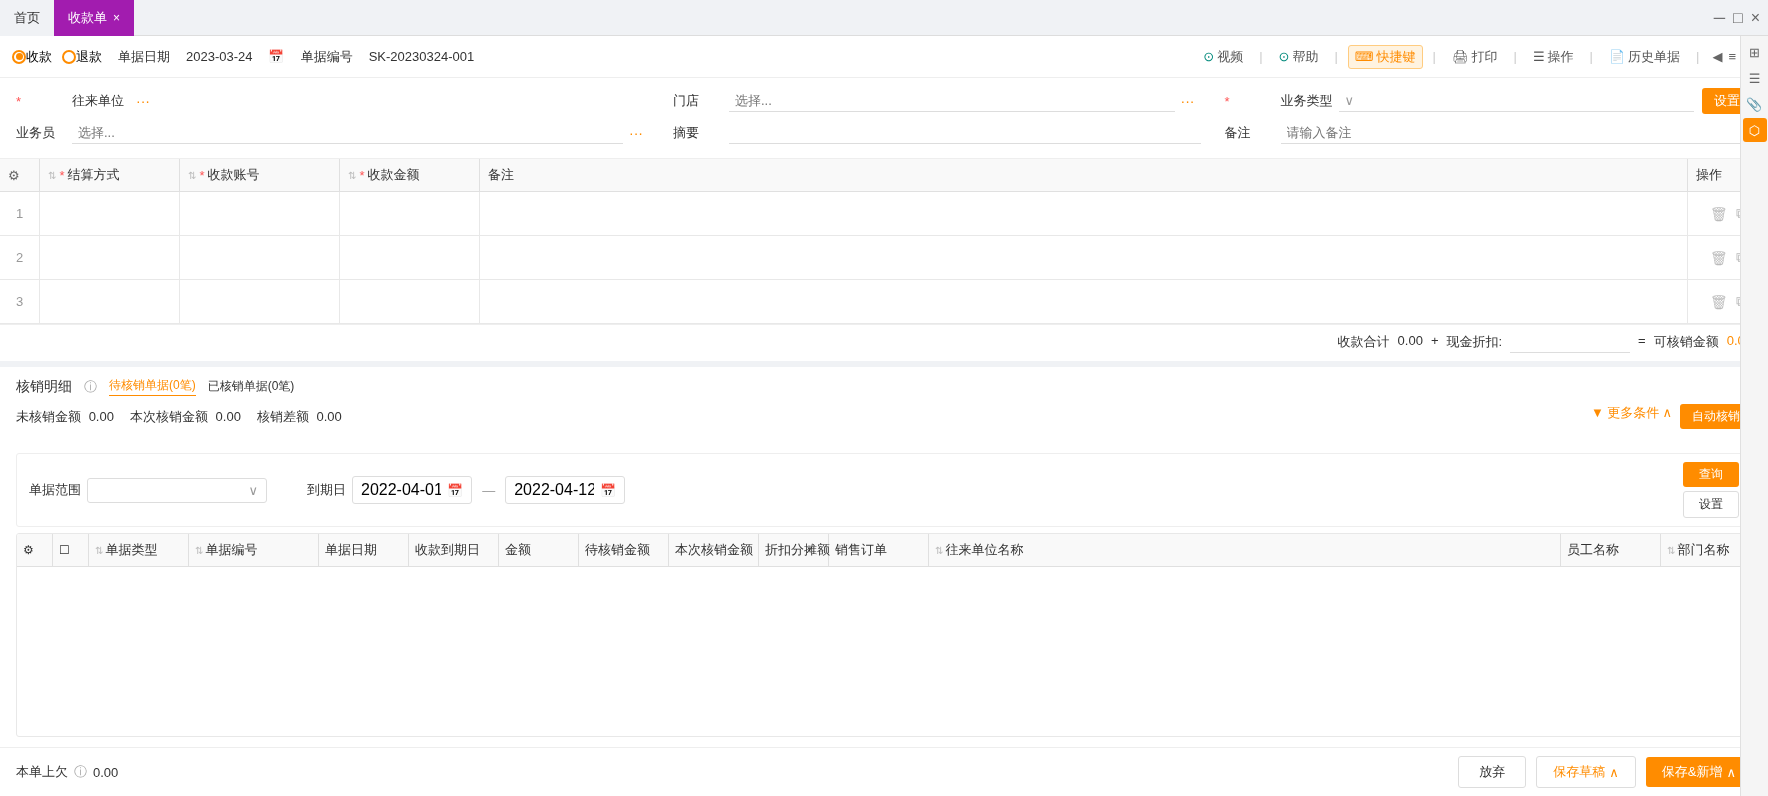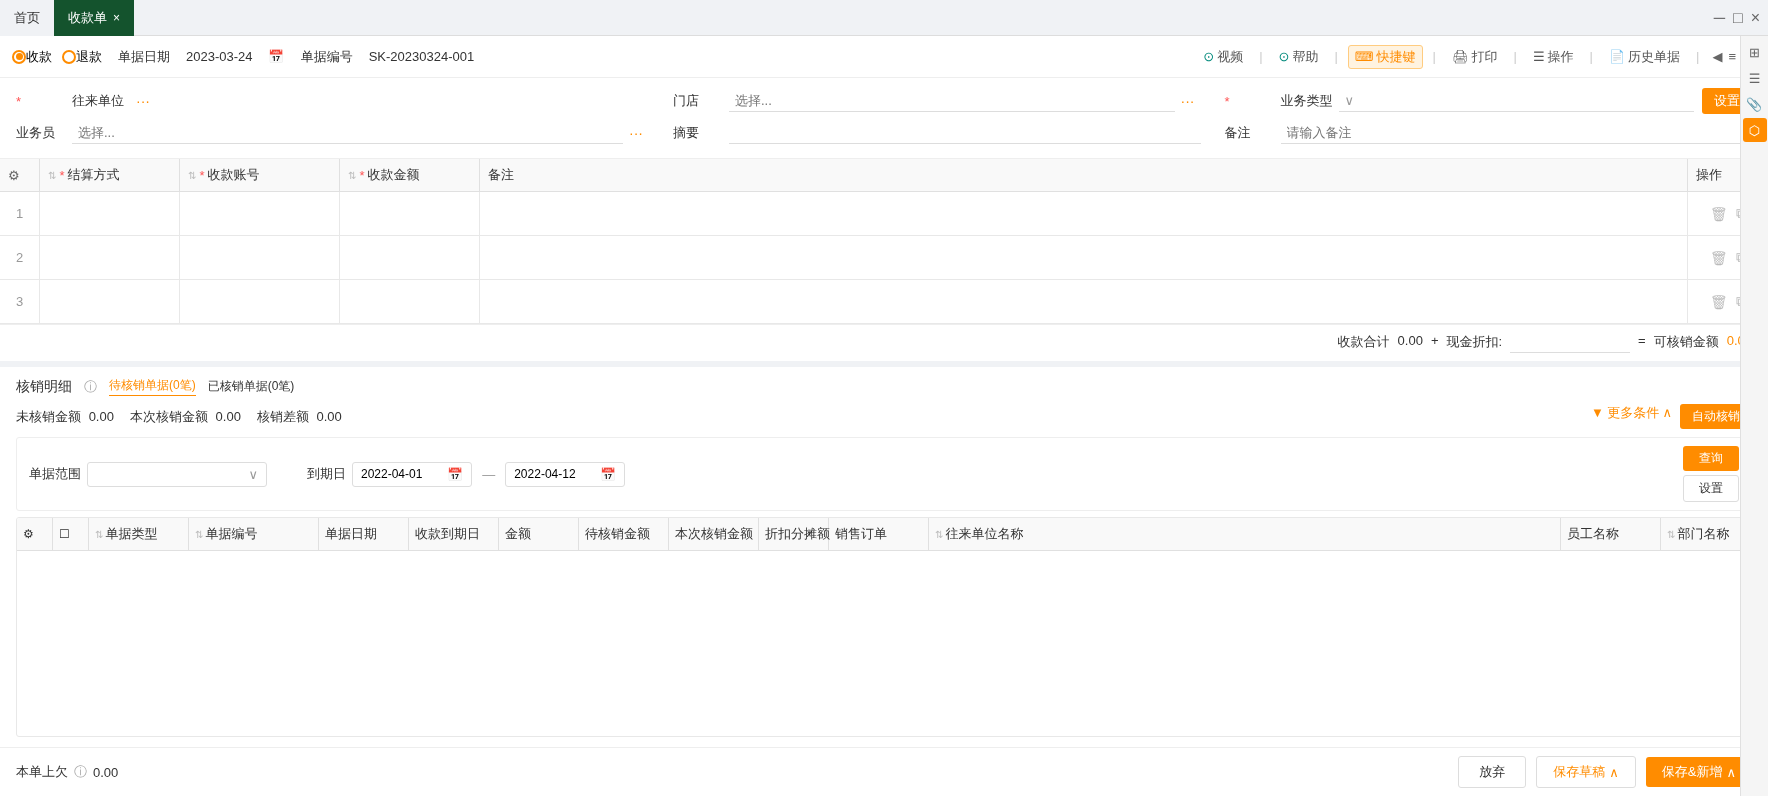--- a/index.html
+++ b/index.html
@@ -8,21 +8,21 @@
     
     .tab-bar {
       display: flex; align-items: center; background: #f0f2f5; height: 36px;
       border-bottom: 1px solid #ddd;
     }
     .tab-item {
       display: flex; align-items: center; padding: 4px 14px; height: 36px;
       cursor: pointer; font-size: 13px; color: #333;
     }
     .tab-item.home { background: #f0f2f5; color: #333; }
-    .tab-item.active { background: #14532d; color: #fff; }
+    .tab-item.active { background: #a21caf; color: #fff; }
     .tab-close { margin-left: 6px; cursor: pointer; font-size: 12px; }
     .tab-bar-right { margin-left: auto; display: flex; align-items: center; gap: 8px; padding-right: 8px; }
     .tab-bar-right span { cursor: pointer; font-size: 16px; color: #666; }
 
     
     .main-content { background: #fff; height: calc(796px - 36px); display: flex; flex-direction: column; overflow: hidden; }
 
     
     .toolbar-row {
       display: flex; align-items: center; padding: 6px 12px; background: #fff;
@@ -122,21 +122,21 @@
     }
     .hexiao-header { display: flex; align-items: center; gap: 12px; margin-bottom: 8px; }
     .hexiao-title { font-size: 14px; font-weight: 500; color: #333; }
     .hexiao-info-icon { color: #aaa; cursor: pointer; }
     .hexiao-tab {
       color: #ff8c00; cursor: pointer; font-size: 12px;
       border-bottom: 1px solid #ff8c00; padding-bottom: 1px;
     }
     .hexiao-tab-inactive { color: #333; cursor: pointer; font-size: 12px; }
 
-    .hexiao-stats { display: flex; align-items: center; gap: 16px; margin-bottom: 8px; font-size: 12px; }
+    .hexiao-stats { display: flex; align-items: center; gap: 16px; margin-bottom: 24px; font-size: 12px; }
     .stat-item { color: #333; }
     .hexiao-actions { margin-left: auto; display: flex; align-items: flex-start; gap: 8px; }
     .more-conditions { color: #ff8c00; cursor: pointer; font-size: 12px; }
     .auto-hexiao-btn {
       background: #ff8c00; color: #fff; border: none; border-radius: 3px;
       padding: 4px 12px; cursor: pointer; font-size: 12px;
     }
 
     .filter-row { display: flex; align-items: center; gap: 16px; padding: 8px 0; border: 1px solid #eee; padding: 8px 12px; border-radius: 3px; margin-bottom: 6px; }
     .filter-field { display: flex; align-items: center; gap: 6px; }
@@ -144,21 +144,21 @@
     .filter-select {
       display: flex; align-items: center; border: 1px solid #ddd; border-radius: 3px;
       padding: 4px 8px; min-width: 180px; cursor: pointer; background: #fff;
     }
     .filter-select-text { flex: 1; color: #999; }
     .filter-select-arrow { color: #999; }
     .date-input {
       display: flex; align-items: center; border: 1px solid #ddd; border-radius: 3px;
       padding: 4px 8px; gap: 6px; cursor: pointer; background: #fff;
     }
-    .date-input input { border: none; outline: none; width: 80px; font-size: 12px; }
+    .date-input input { border: none; outline: none; width: 80px; font-size: 16px; }
     .date-separator { color: #999; }
     .filter-right { margin-left: auto; display: flex; flex-direction: column; gap: 4px; }
     .query-btn {
       background: #ff8c00; color: #fff; border: none; border-radius: 3px;
       padding: 4px 16px; cursor: pointer; font-size: 12px;
     }
     .settings-small-btn {
       border: 1px solid #ddd; background: #fff; border-radius: 3px;
       padding: 4px 12px; cursor: pointer; font-size: 12px; color: #333;
     }

